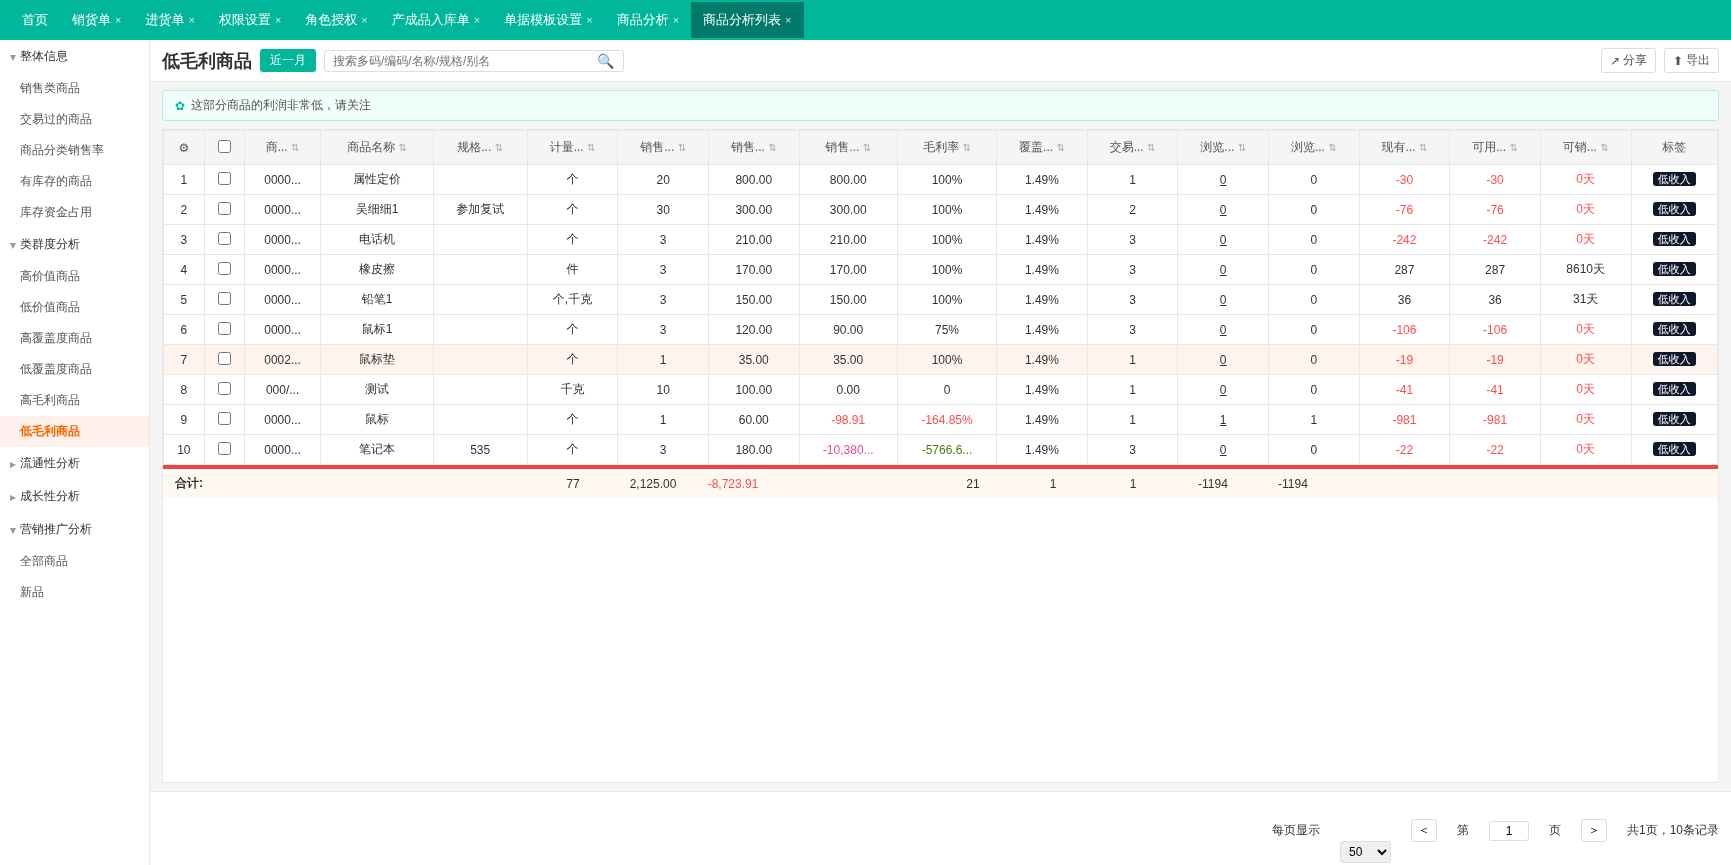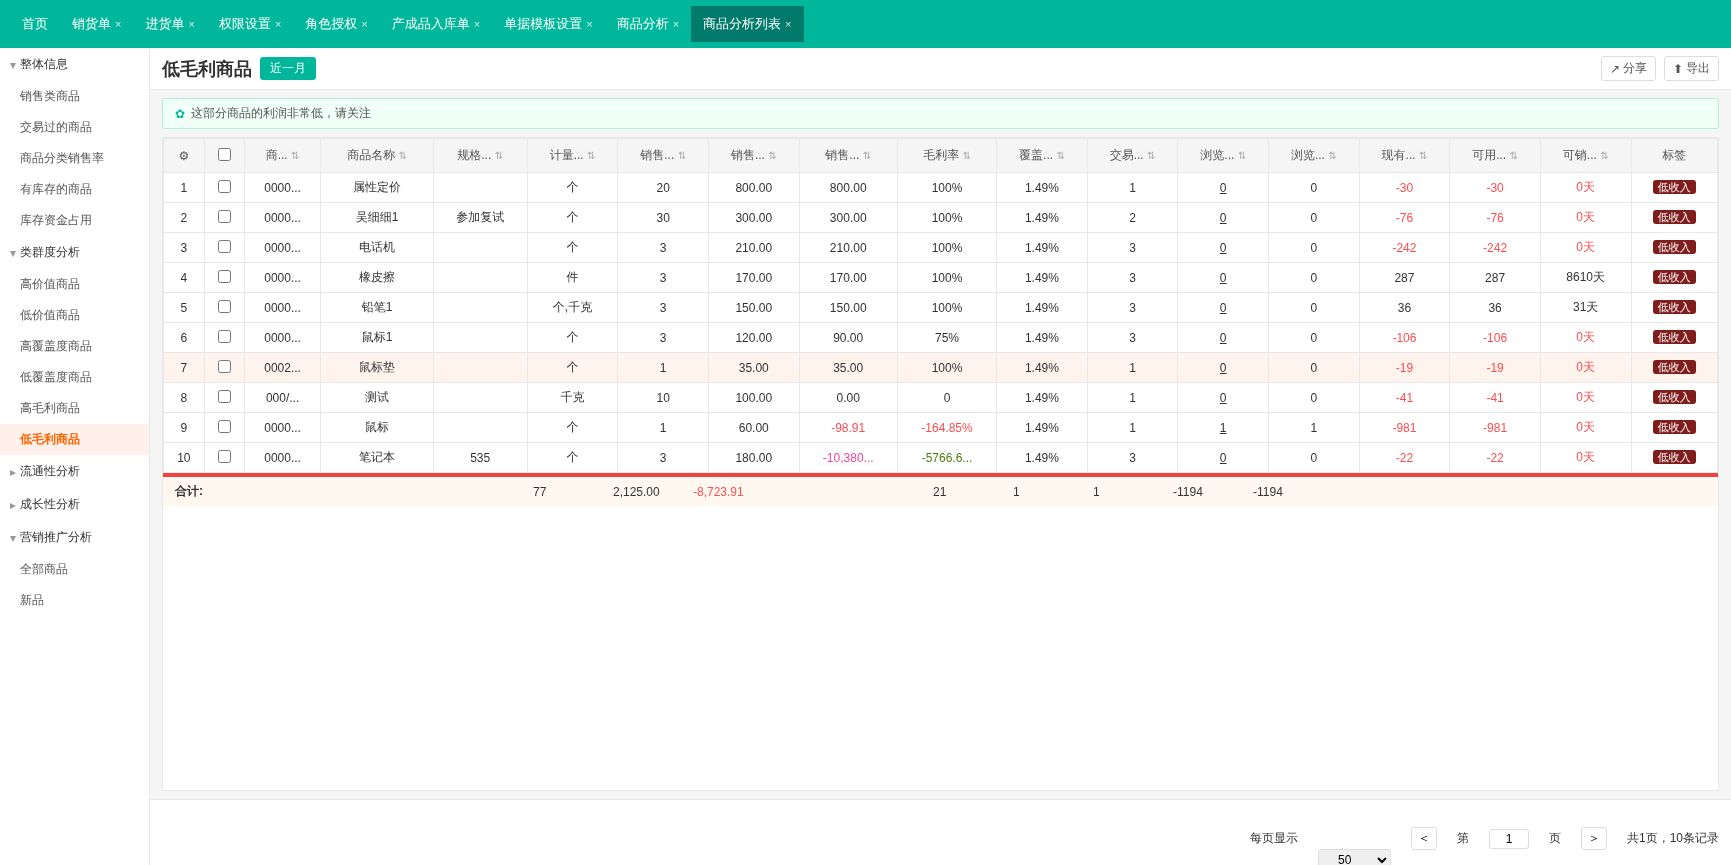--- a/index.html
+++ b/index.html
@@ -3,21 +3,21 @@
   <meta charset="utf-8">
   <style>
     * { box-sizing: border-box; margin: 0; padding: 0; }
     body { font-family: 'Microsoft YaHei', Arial, sans-serif; font-size: 12px; background: #f5f5f5; color: #333; }
 
     
     .top-nav {
       background: #00b69b;
       display: flex;
       align-items: center;
-      height: 48px;
+      height: 40px;
       padding: 0 10px;
     }
     .top-nav .nav-item {
       color: #fff;
       padding: 0 12px;
       height: 36px;
       display: flex;
       align-items: center;
       cursor: pointer;
       font-size: 13px;
@@ -169,54 +169,54 @@
     thead th .sort-icon { color: #aaa; font-size: 10px; }
     tbody tr { background: #fff; }
     tbody tr.highlighted { background: #fff3ed; }
     tbody td {
       padding: 6px 6px;
       border: 1px solid #e8e8e8;
       text-align: center;
       white-space: nowrap;
     }
     .tag-badge {
-      background: #7f1d1d;
+      background: #0f172a;
       color: #fff;
       padding: 1px 5px;
       border-radius: 3px;
       font-size: 11px;
     }
     .underline-link { text-decoration: underline; color: #333; cursor: pointer; }
 
     
     .table-footer {
       display: flex;
       align-items: center;
       background: #fff8f0;
       border-top: 4px solid #ef4444;
       padding: 6px 12px;
       font-size: 12px;
     }
     .footer-label { font-weight: bold; margin-right: 20px; }
-    .footer-cell { min-width: 80px; text-align: left; }
+    .footer-cell { min-width: 80px; text-align: center; }
 
     
     .pagination-bar {
       display: flex;
       align-items: center;
       justify-content: flex-end;
       padding: 6px 12px;
       background: #fff;
       border-top: 1px solid #e8e8e8;
       gap: 20px;
       font-size: 12px;
     }
     .page-size-select {
       border: 1px solid #ddd;
-      padding: 2px 15px;
+      padding: 2px 4px;
       border-radius: 3px;
       font-size: 12px;
       margin-top: 43px;
     }
     .page-btn {
       padding: 2px 6px;
       border: 1px solid #ddd;
       border-radius: 3px;
       cursor: pointer;
       background: #fff;
@@ -313,20 +313,24 @@
     </div>
     <div class="sidebar-item"><span>全部商品</span></div>
     <div class="sidebar-item"><span>新品</span></div>
   </aside>
 
   <div class="content">
 
     <div class="content-header">
       <span class="page-title">低毛利商品</span>
       <button class="time-filter-btn">近一月</button>
+      <div class="search-box">
+        <input type="text" placeholder="搜索多码/编码/名称/规格/别名" style="">
+        <span class="search-icon">🔍</span>
+      </div>
       <div class="header-actions">
         <button class="action-btn">
           <span>↗</span>
           <span>分享</span>
         </button>
         <button class="action-btn">
           <span>⬆</span>
           <span>导出</span>
         </button>
       </div>

